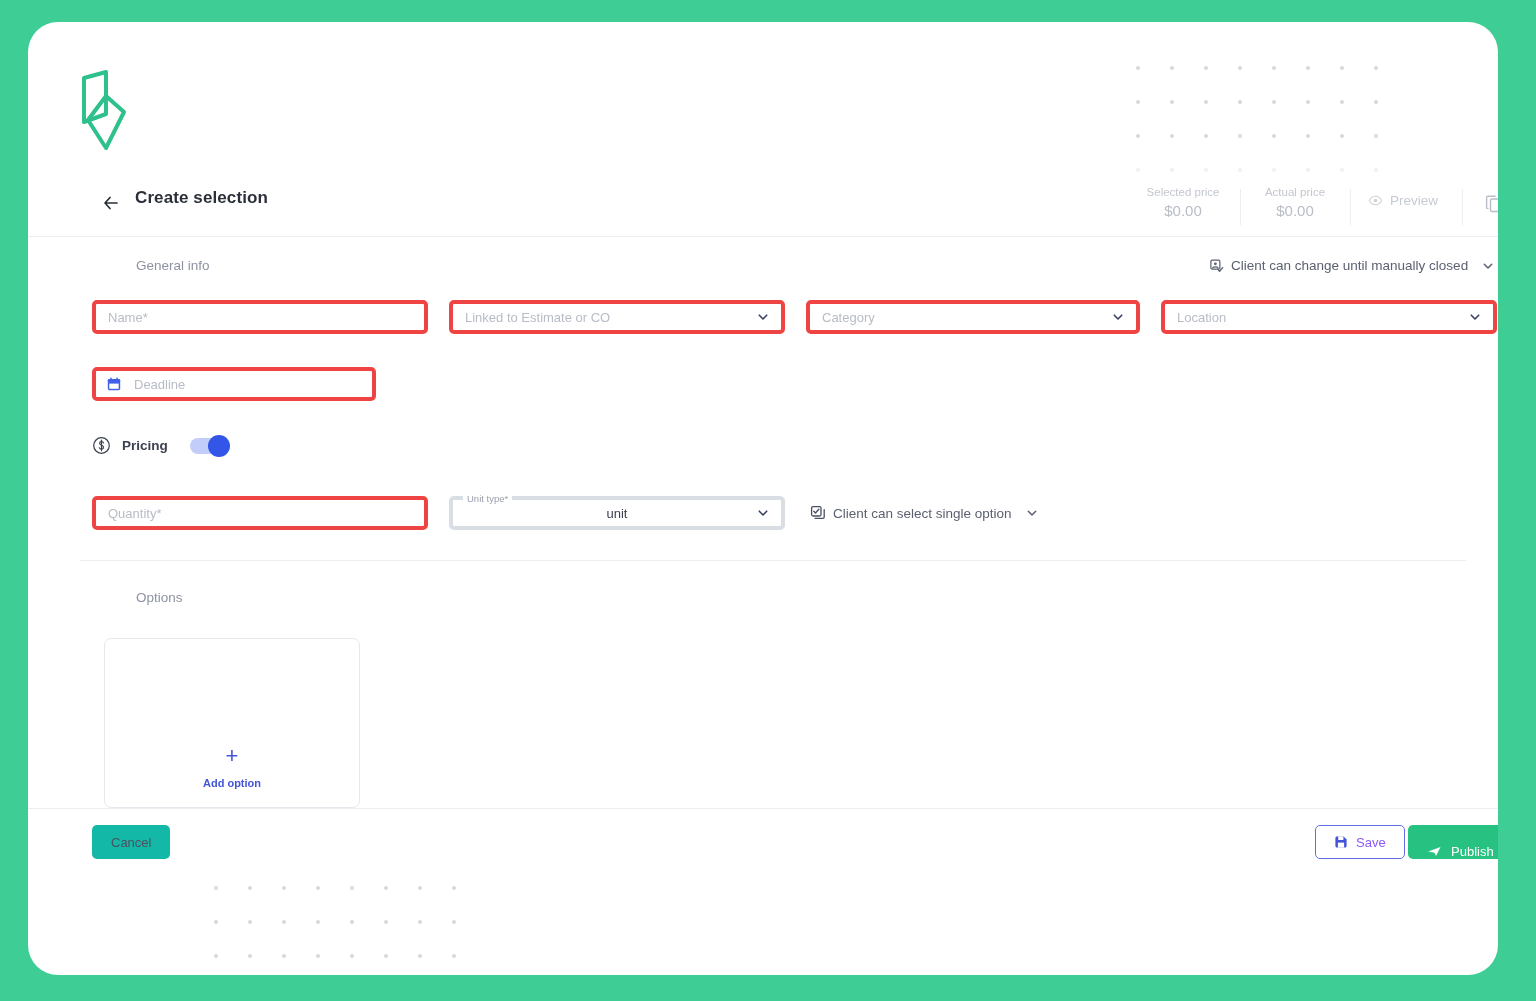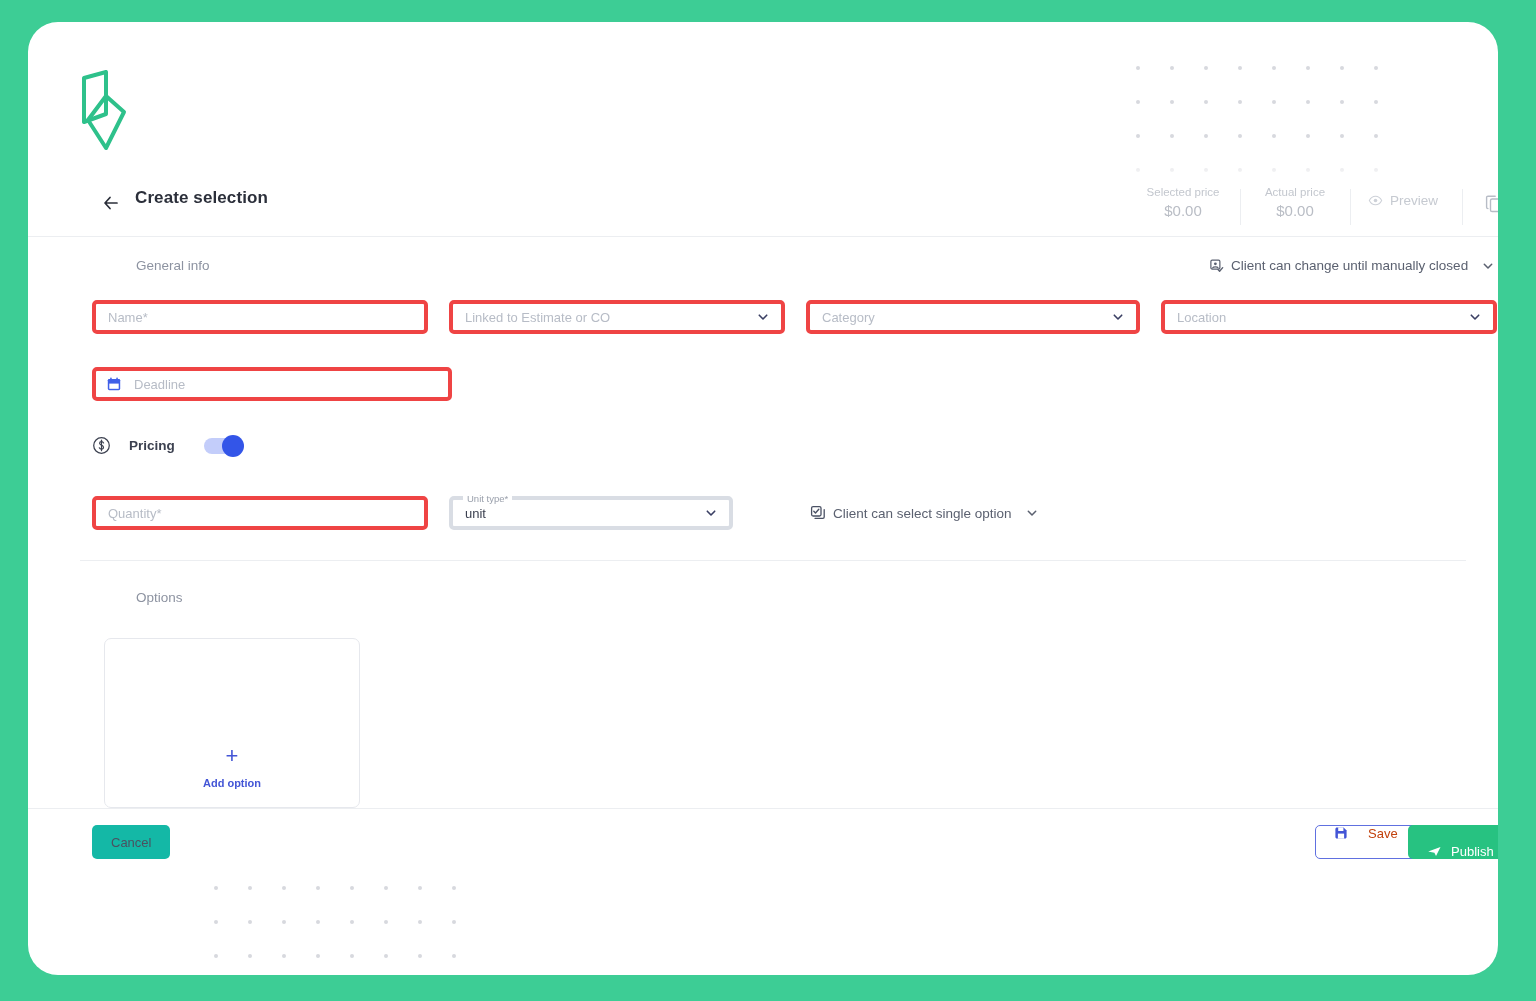--- a/index.html
+++ b/index.html
@@ -218,34 +218,34 @@
     padding: 0 4px;
     font-size: 9.5px;
     color: #9aa0ac;
     line-height: 12px;
   }
 
   #field-name     { left: 64px;   top: 278px; width: 336px; }
   #field-linked   { left: 421px;  top: 278px; width: 336px; }
   #field-category { left: 778px;  top: 278px; width: 334px; }
   #field-location { left: 1133px; top: 278px; width: 336px; }
-  #field-deadline { left: 64px;   top: 345px; width: 360px; padding-left: 10px; }
+  #field-deadline { left: 64px;   top: 345px; width: 284px; padding-left: 10px; }
   #field-quantity { left: 64px;   top: 474px; width: 336px; }
-  #field-unittype { left: 421px;  top: 474px; width: 284px; }
+  #field-unittype { left: 421px;  top: 474px; width: 336px; justify-content: center; }
 
   #field-deadline .cal-icon { margin-right: 12px; display: flex; }
 
   
   .pricing-row {
     position: absolute;
     left: 64px;
     top: 414px;
     display: flex;
     align-items: center;
-    gap: 18px;
+    gap: 11px;
   }
   .pricing-row .ptitle {
     font-size: 13.5px;
     font-weight: bold;
     color: #3c4150;
   }
   .toggle {
     width: 38px;
     height: 16px;
     border-radius: 8px;
@@ -330,27 +330,28 @@
     color: #4b5160;
     cursor: pointer;
   }
   .btn-save {
     position: absolute;
     left: 1287px;
     top: 16px;
     height: 34px;
     padding: 0 18px;
     display: flex;
-    gap: 20px;
+    align-items: center;
+    gap: 8px;
     background: #fff;
     border: 1px solid #6070e0;
     border-radius: 5px;
     font-family: inherit;
     font-size: 13px;
-    color: #c2410c;
+    color: #8b5cf6;
     cursor: pointer;
   }
   .btn-publish {
     position: absolute;
     left: 1380px;
     top: 16px;
     height: 34px;
     padding: 0 19px;
     display: flex;
     align-items: flex-end;

